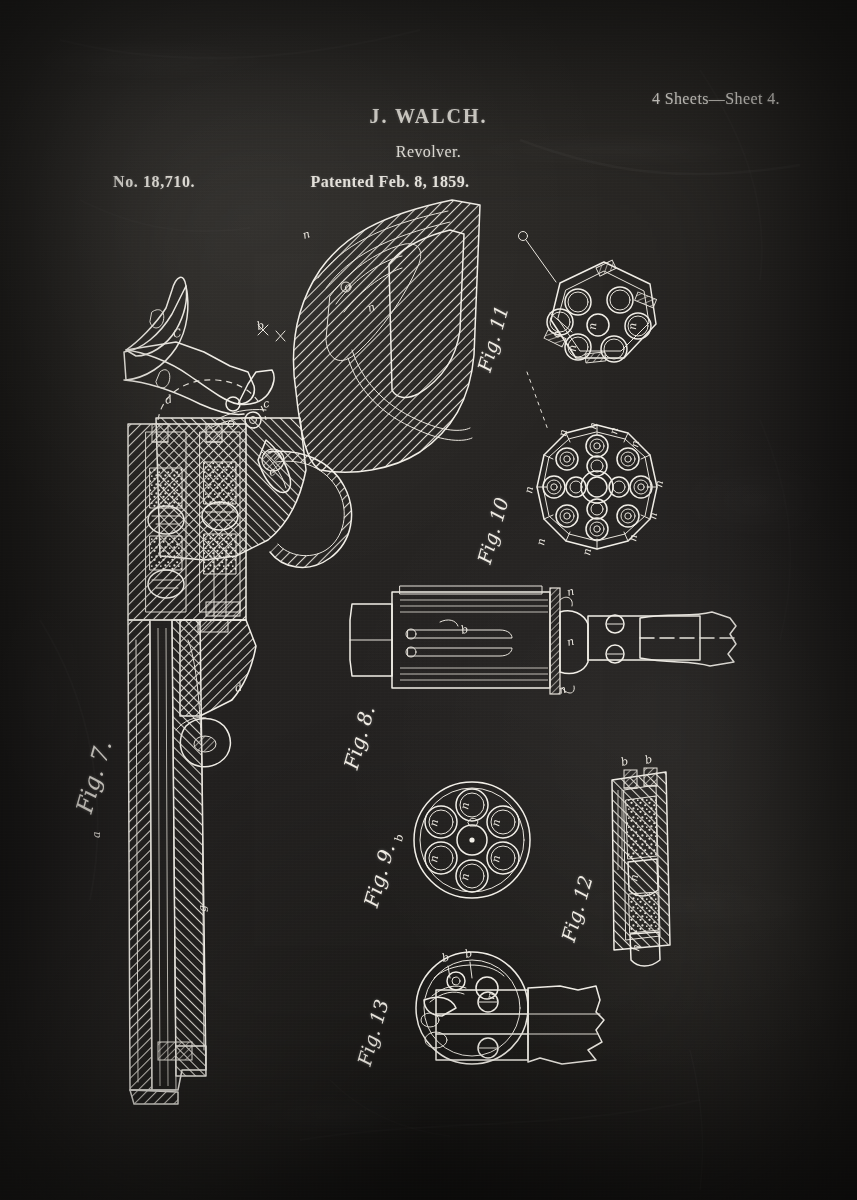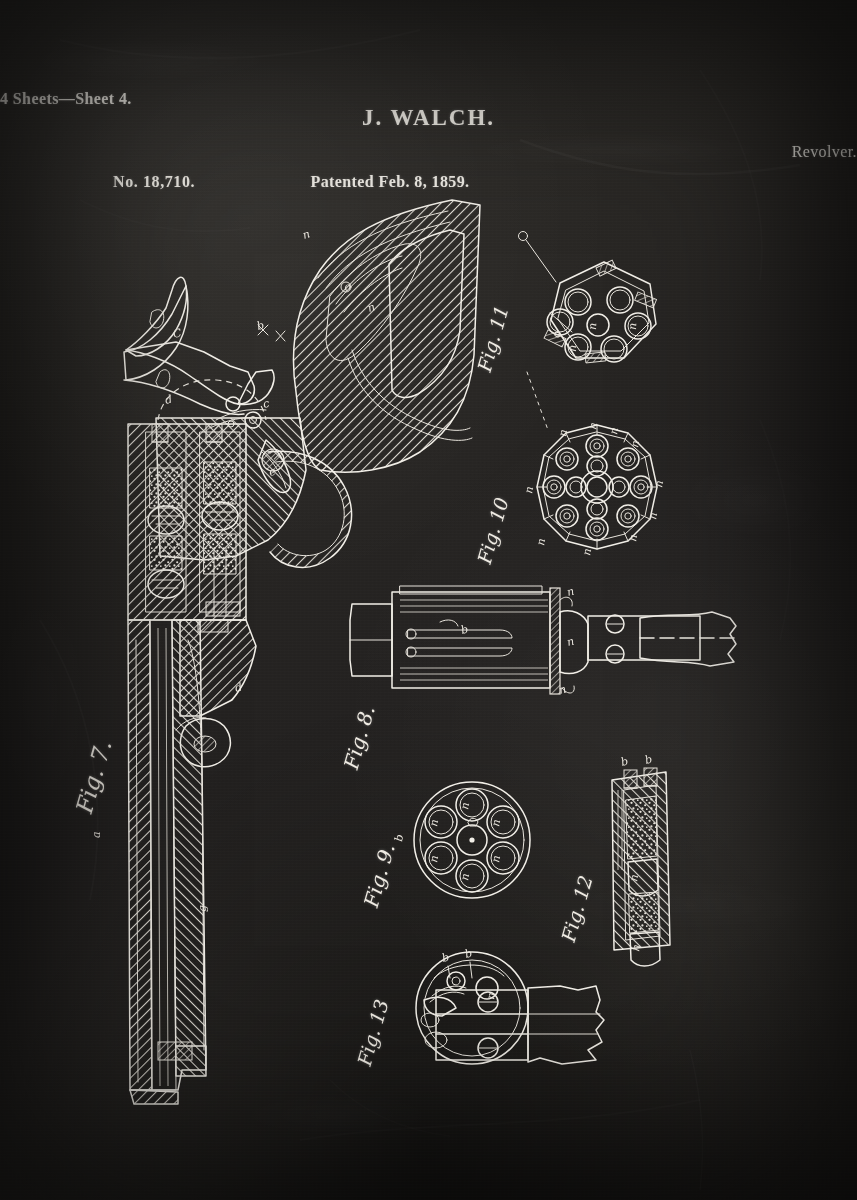--- a/index.html
+++ b/index.html
@@ -41,23 +41,23 @@
       radial-gradient(ellipse 90px 200px at 40px 700px, rgba(255,255,255,.025), rgba(255,255,255,0) 78%);
   }
   .tex.scratches { opacity:.5; }
   .vignette {
     position:absolute; inset:0; pointer-events:none;
     box-shadow: inset 0 0 170px 50px rgba(0,0,0,0.72);
   }
 
   
   .hdr { position:absolute; color:#ece9e2; letter-spacing:.4px; text-shadow:0 0 3px rgba(255,255,255,.22); }
-  #sheets-note { top:90px; left:0; width:780px; font-size:16px; font-weight:bold; }
-  #inventor    { top:105px; left:0; width:857px; text-align:center; font-size:23px; font-weight:bold; letter-spacing:2px; }
-  #subject     { top:143px; left:0; width:857px; text-align:right; font-size:16px; }
+  #sheets-note { top:90px; left:0; width:780px; text-align:right; font-size:16px; font-weight:normal; }
+  #inventor    { top:105px; left:0; width:857px; text-align:center; font-size:20px; font-weight:bold; letter-spacing:2px; }
+  #subject     { top:143px; left:0; width:857px; text-align:center; font-size:16px; }
   #patent-no   { top:173px; left:113px; font-size:16px; font-weight:bold; letter-spacing:.6px;}
   #patent-date { top:173px; left:0; width:780px; text-align:center; font-size:16px; font-weight:bold; }
 
   
   .figlabel {
     position:absolute;
     font-family:"DejaVu Serif", serif;
     font-style:italic;
     font-size:20px;
     color:#f0ece4;

